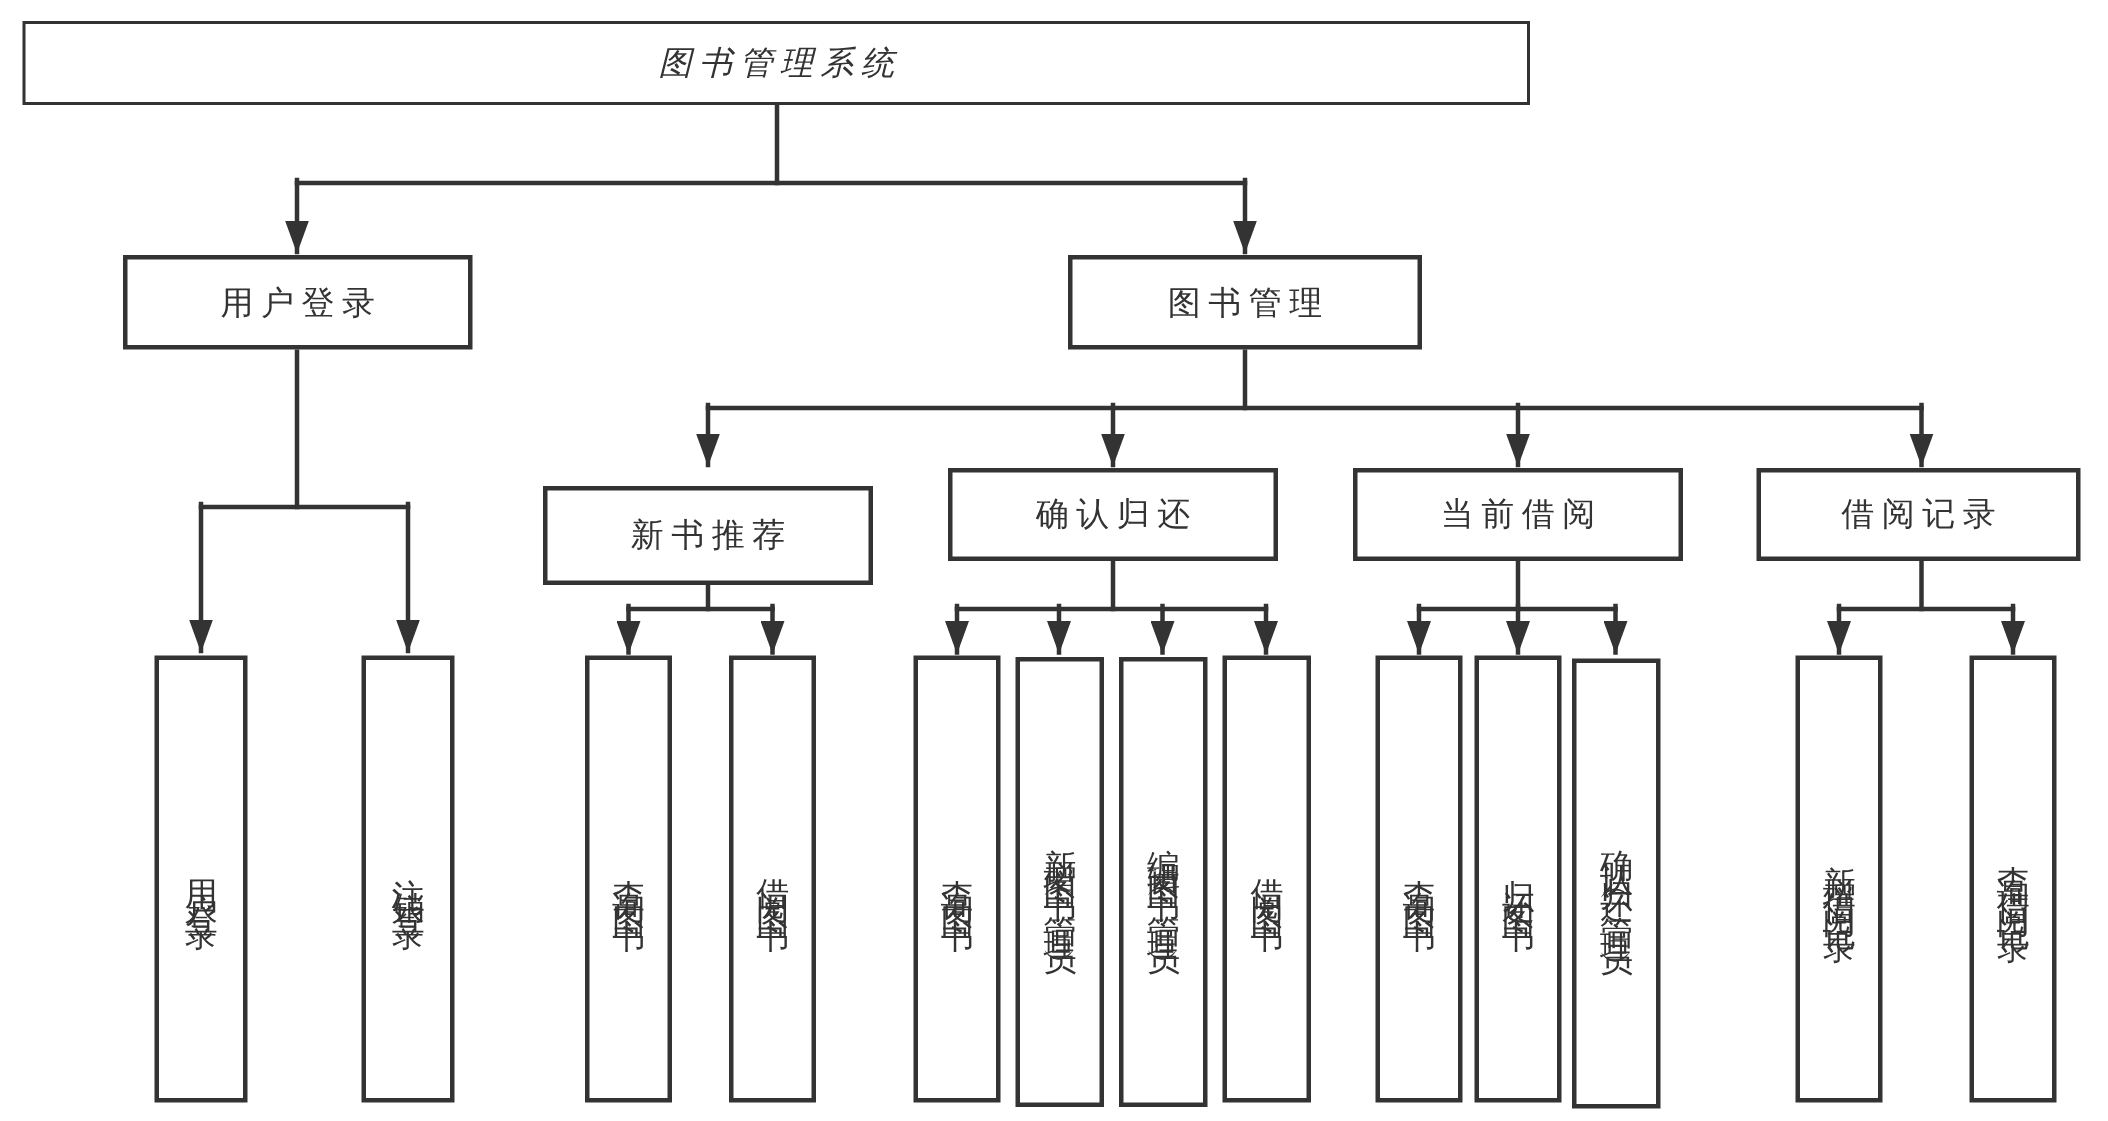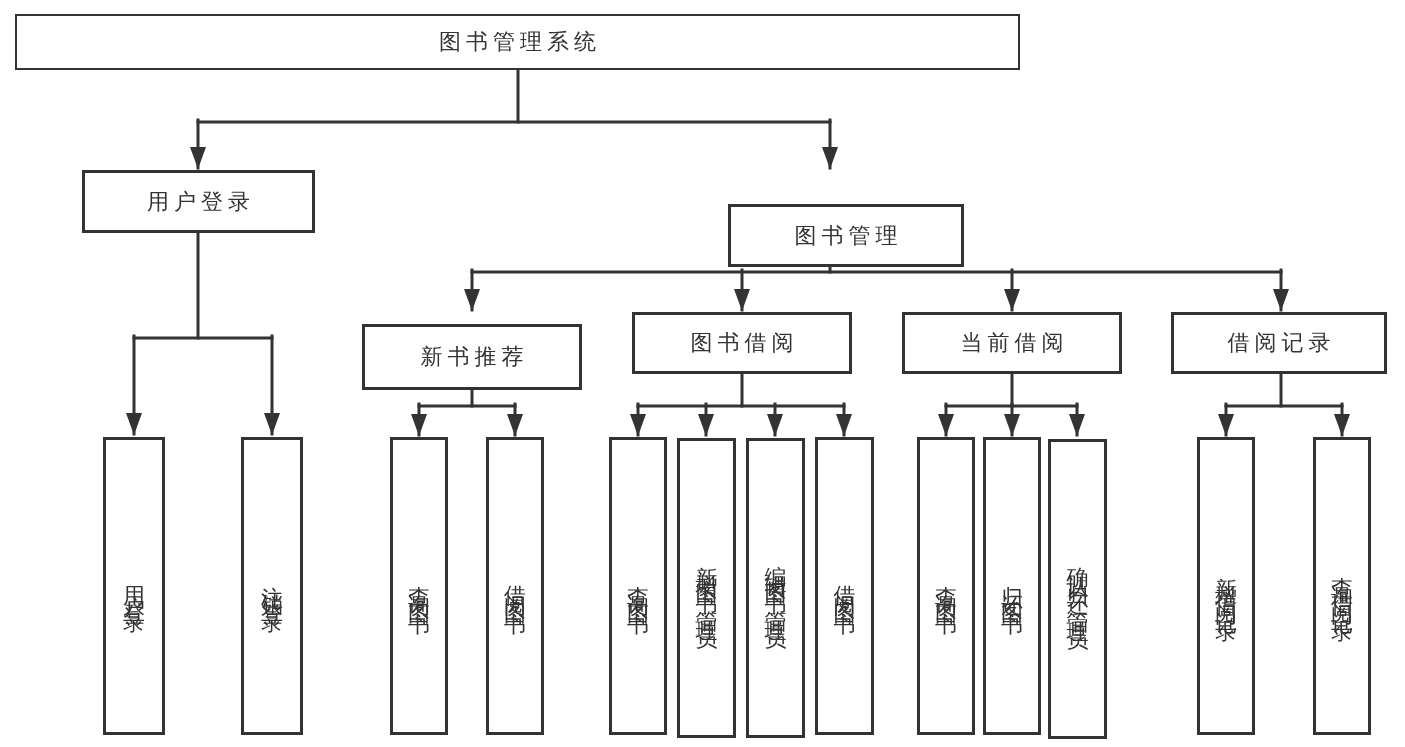--- a/index.html
+++ b/index.html
@@ -19,21 +19,21 @@
   .connectors{position:absolute;left:0;top:0;z-index:0;}
   .connectors line{stroke:var(--line);stroke-width:3;stroke-linecap:square;}
   .arrowhead{fill:var(--line);stroke:none;}
   .hbox{
     position:absolute;z-index:1;box-sizing:border-box;
     display:flex;align-items:center;justify-content:center;
     border:3px solid var(--line);background:#ffffff;
     color:var(--text);font-size:22px;letter-spacing:5px;
     text-indent:5px;white-space:nowrap;
   }
-  .hbox.root{border-width:2px;}
+  .hbox.root{border-width:2px;font-style:italic;}
   .vbox{
     position:absolute;z-index:1;box-sizing:border-box;
     display:flex;align-items:center;justify-content:center;
     border:3px solid var(--line);background:#ffffff;
     color:var(--text);font-size:22px;
     writing-mode:vertical-rl;text-orientation:mixed;
     letter-spacing:9px;line-height:1.1;
   }
   .watermark{
     position:absolute;z-index:2;right:6px;bottom:4px;
@@ -90,24 +90,24 @@
 
     <line x1="1281" y1="374" x2="1281" y2="406"></line>
     <line x1="1226" y1="406" x2="1342" y2="406"></line>
     <line x1="1226" y1="404" x2="1226" y2="435" marker-end="url(#arw)"></line>
     <line x1="1342" y1="404" x2="1342" y2="435" marker-end="url(#arw)"></line>
   </svg>
 
   <div class="hbox root" style="left:15px;top:14px;width:1005px;height:56px;">图书管理系统</div>
 
   <div class="hbox" style="left:82px;top:170px;width:233px;height:63px;">用户登录</div>
-  <div class="hbox" style="left:728px;top:170px;width:236px;height:63px;margin-top:34px;">图书管理</div>
+  <div class="hbox" style="left:712px;top:170px;width:236px;height:63px;">图书管理</div>
 
   <div class="hbox" style="left:362px;top:324px;width:220px;height:66px;">新书推荐</div>
-  <div class="hbox" style="left:632px;top:312px;width:220px;height:62px;">图书借阅</div>
+  <div class="hbox" style="left:632px;top:312px;width:220px;height:62px;">确认归还</div>
   <div class="hbox" style="left:902px;top:312px;width:220px;height:62px;text-align:center;">当前借阅</div>
   <div class="hbox" style="left:1171px;top:312px;width:216px;height:62px;">借阅记录</div>
 
   <div class="vbox" style="left:103px;top:437px;width:62px;height:298px;">用户登录</div>
   <div class="vbox" style="left:241px;top:437px;width:62px;height:298px;">注销登录</div>
 
   <div class="vbox" style="left:390px;top:437px;width:58px;height:298px;">查询图书</div>
   <div class="vbox" style="left:486px;top:437px;width:58px;height:298px;">借阅图书</div>
 
   <div class="vbox" style="left:609px;top:437px;width:58px;height:298px;">查询图书</div>

